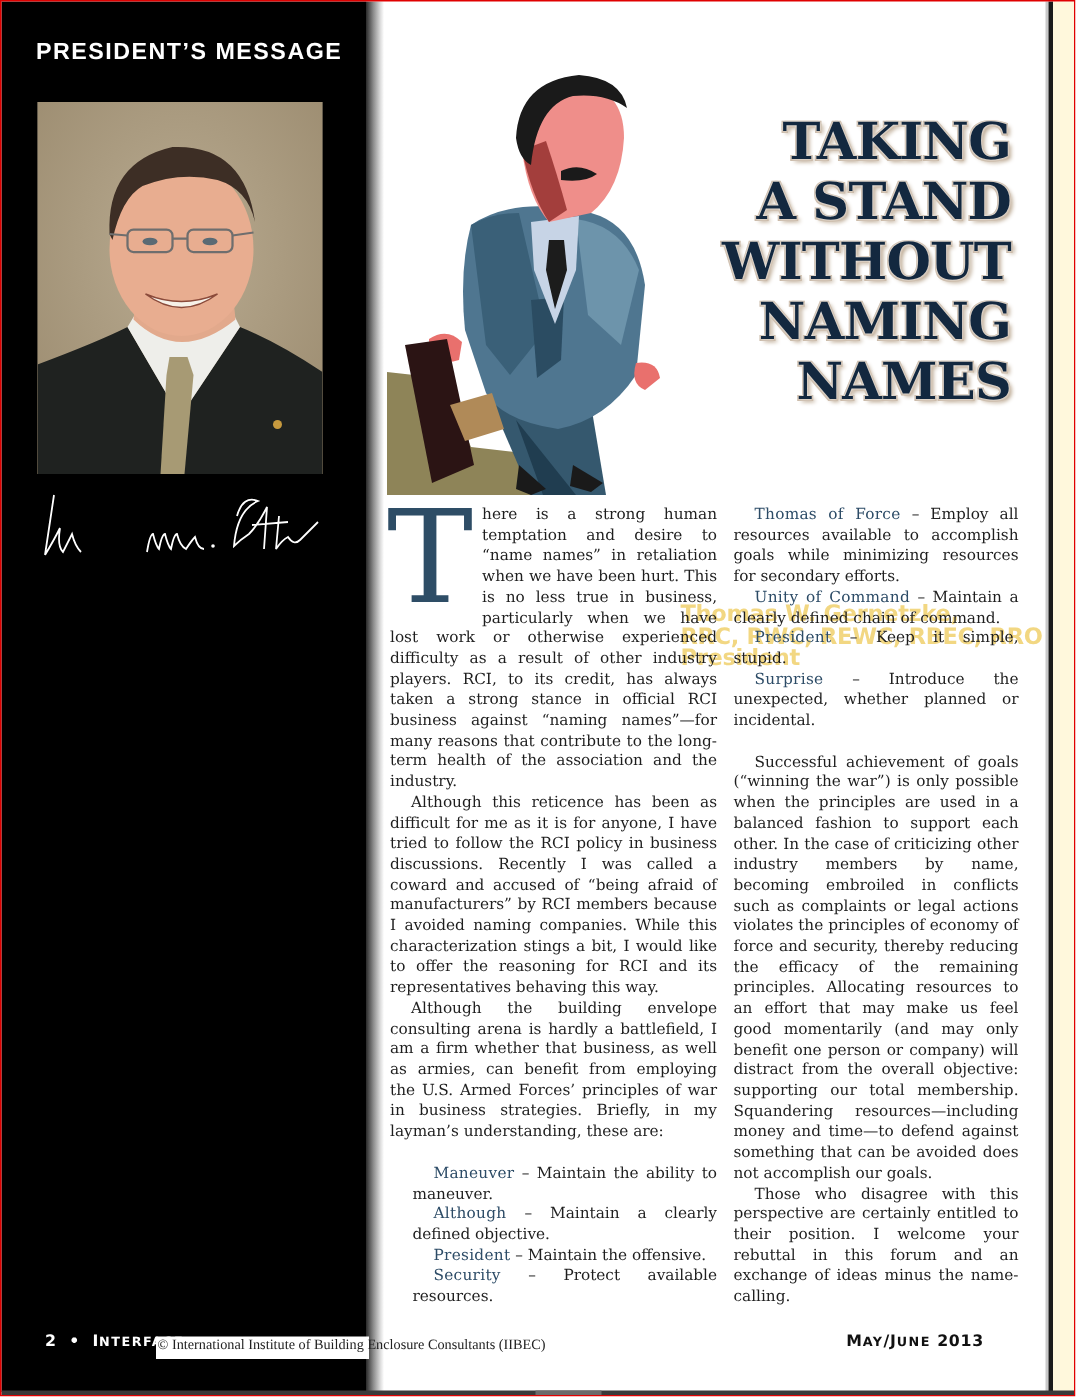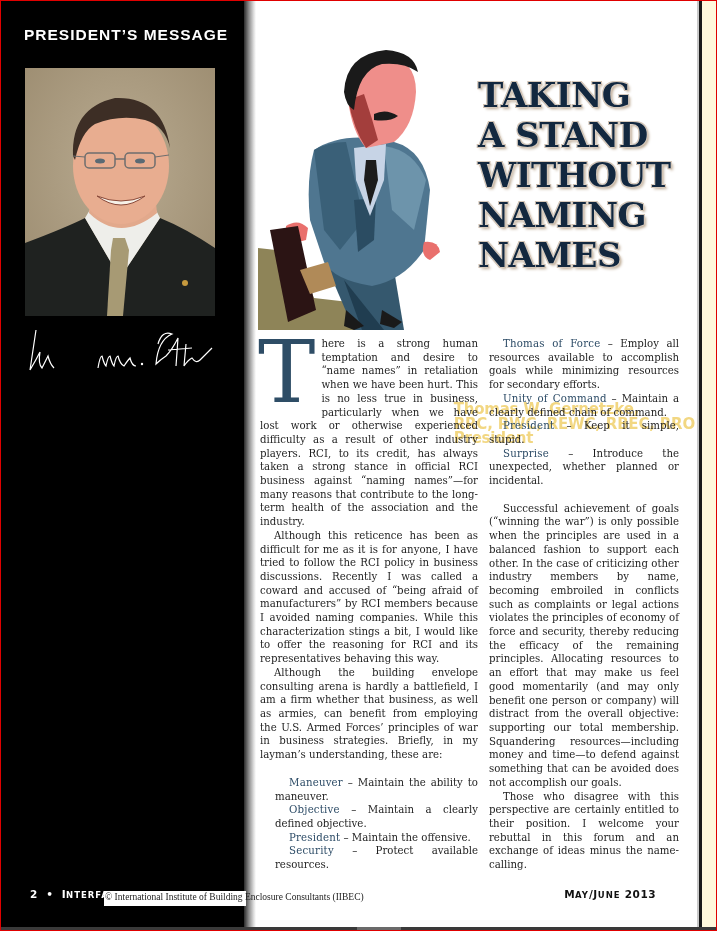--- a/index.html
+++ b/index.html
@@ -34,21 +34,21 @@
 
   .bottom-bar { position: absolute; left: 1px; top: 927px; width: 715px; height: 3px; background: #3a3a3a; z-index: 10; }
   .bottom-thumb { position: absolute; left: 357px; top: 927px; width: 44px; height: 3px; background: #6a6a6a; z-index: 11; }
 
   .right-edge-dark { position: absolute; left: 699px; top: 1px; width: 3px; height: 927px; background: #1a1a1a; }
   .right-edge-gray { position: absolute; left: 697px; top: 1px; width: 2px; height: 927px; background: #c9c9c9; }
   .right-edge-cream { position: absolute; left: 702px; top: 1px; width: 14px; height: 927px; background: #fff8dc; }
 
   .illustration { position: absolute; left: 254px; top: 30px; width: 230px; height: 300px; }
 
-  .headline { position: absolute; left: 478px; top: 75px; width: 196px; 
+  .headline { position: absolute; left: 478px; top: 75px; width: 196px; text-align: right;
     font-family: "DejaVu Serif", serif; font-weight: bold; color: #13283f; font-size: 34px; line-height: 40px; letter-spacing: -0.5px;
     text-shadow: 0 0 2px #ffffff, 1px 1px 0 #c9b8a6, -1px -1px 0 #c9b8a6, 1px -1px 0 #c9b8a6, -1px 1px 0 #c9b8a6, 2px 2px 3px #b8a48c; }
   .headline div { white-space: nowrap; }
 
   .col { position: absolute; font-family: "DejaVu Serif", serif; font-size: 10.2px; line-height: 13.7px; color: #1e1e1e; text-align: justify; hyphens: manual; }
   .col p { text-indent: 14px; margin: 0; }
   .col p.noindent { text-indent: 0; }
   .col-1 { left: 260px; top: 337px; width: 218px; }
   .col-2 { left: 489px; top: 337px; width: 190px; }
 
@@ -160,21 +160,21 @@
 </div>
 
 <div class="col col-1">
   <p class="noindent">
     <span class="dropcap">T</span><span>here is a strong human temptation and desire to “name names” in retaliation when we have been hurt. This is no less true in business, particularly when we have lost work or otherwise experienced difficulty as a result of other industry players. RCI, to its credit, has always taken a strong stance in official RCI business against “naming names”—for many reasons that contribute to the long-term health of the association and the industry.</span>
   </p>
   <p>Although this reticence has been as difficult for me as it is for anyone, I have tried to follow the RCI policy in business discussions. Recently I was called a coward and accused of “being afraid of manufacturers” by RCI members because I avoided naming companies. While this characterization stings a bit, I would like to offer the reasoning for RCI and its representatives behaving this way.</p>
   <p>Although the building envelope consulting arena is hardly a battlefield, I am a firm whether that business, as well as armies, can benefit from employing the U.S. Armed Forces’ principles of war in business strategies.  Briefly, in my layman’s understanding, these are:</p>
   <div class="list-1">
     <p class="principle"><span class="term">Maneuver</span><span> – Maintain the ability to maneuver.</span></p>
-    <p class="principle"><span class="term">Objective</span><span> – Maintain a clearly defined objective.</span></p>
+    <p class="principle"><span class="term">Although</span><span> – Maintain a clearly defined objective.</span></p>
     <p class="principle"><span class="term">President</span><span> – Maintain the offensive.</span></p>
     <p class="principle"><span class="term">Security</span><span> – Protect available resources.</span></p>
   </div>
 </div>
 
 <div class="col col-2">
   <div>
     <p class="principle"><span class="term">Thomas of Force</span><span> – Employ all resources available to accomplish goals while minimizing resources for secondary efforts.</span></p>
     <p class="principle"><span class="term">Unity of Command</span><span> – Maintain a clearly defined chain of command.</span></p>
     <p class="principle"><span class="term">President</span><span> – Keep it simple, stupid.</span></p>

